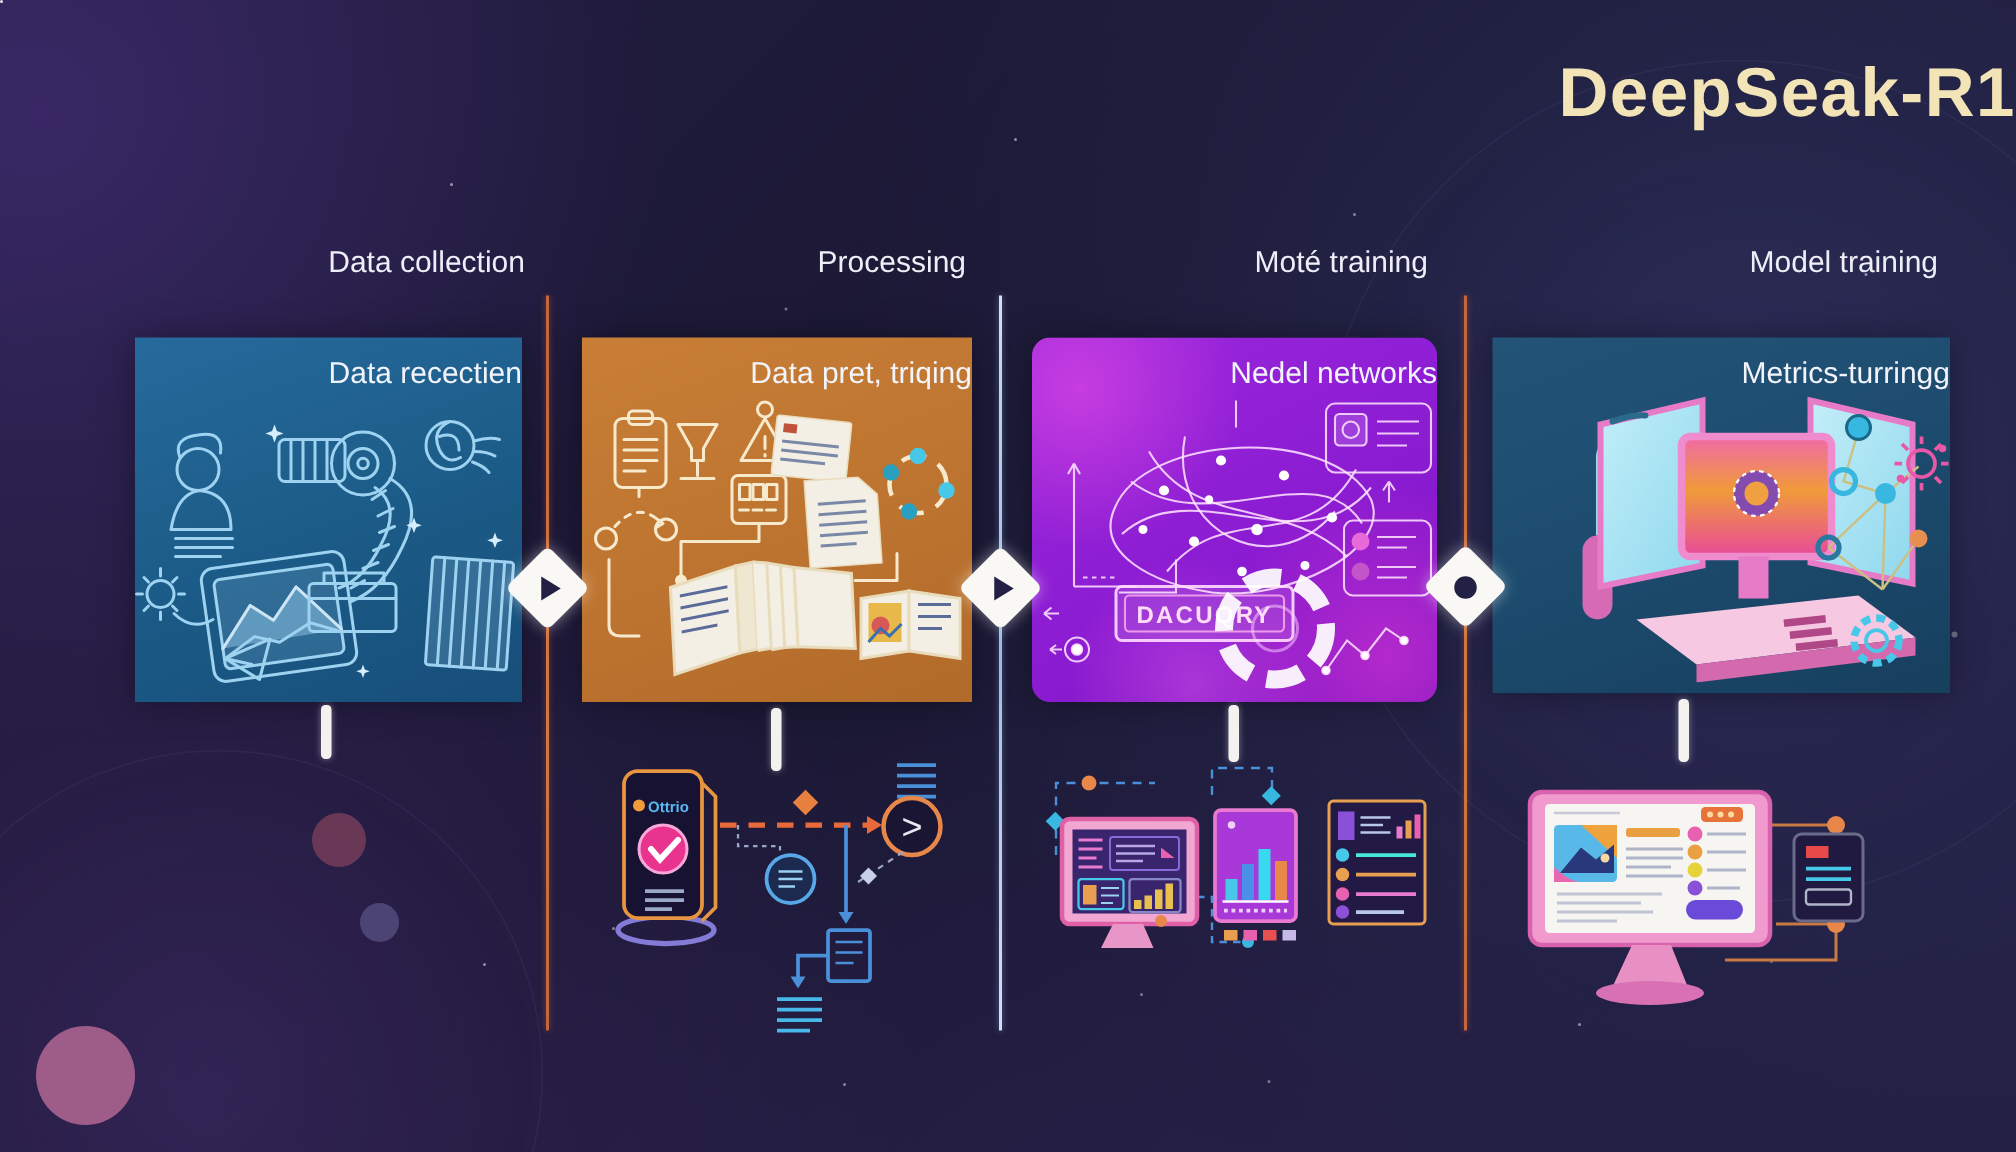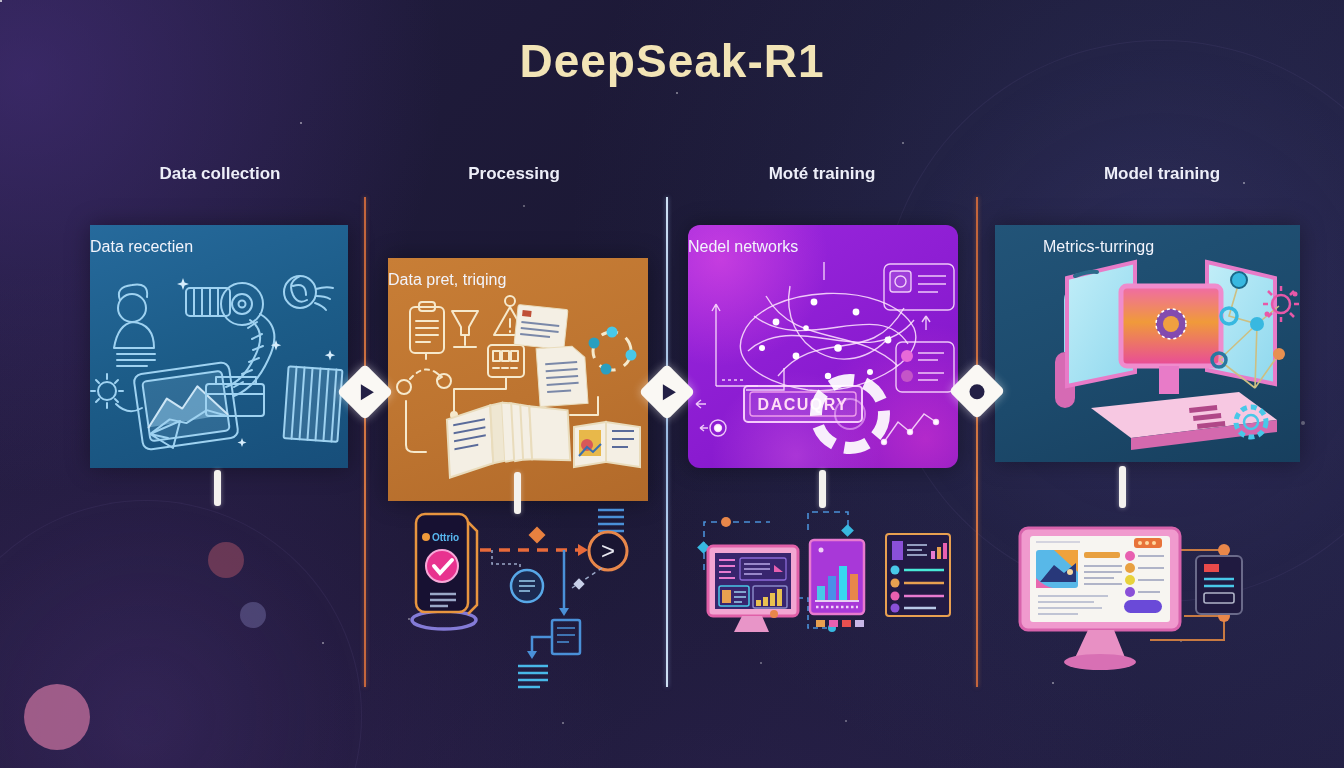--- a/index.html
+++ b/index.html
@@ -8,34 +8,34 @@
     font-family:"Liberation Sans",sans-serif;
     background:
       radial-gradient(circle at 86% 30%, rgba(62,74,132,.30), transparent 46%),
       radial-gradient(circle at 2% 10%, rgba(86,54,148,.45), transparent 28%),
       radial-gradient(circle at 10% 96%, rgba(74,44,116,.40), transparent 34%),
       radial-gradient(circle at 55% 120%, rgba(60,40,100,.30), transparent 40%),
       linear-gradient(135deg,#221d40 0%,#1b1834 45%,#232045 100%);
   }
   .abs{position:absolute;}
   .title{
-    position:absolute;top:34px;left:0;width:100%;text-align:center;
+    position:absolute;top:34px;left:0;width:100%;text-align:right;
     font-size:46px;font-weight:bold;color:#f2e4b6;letter-spacing:1px;margin:0;
   }
   .col-header{
-    position:absolute;top:164px;width:260px;text-align:center;
-    font-size:17px;color:#edeef8;font-weight:bold;
+    position:absolute;top:164px;width:260px;text-align:right;
+    font-size:20px;color:#edeef8;
   }
   .divider{position:absolute;top:197px;height:490px;width:2px;}
   .divider-orange{background:linear-gradient(#c4653c,#d97a45,#c4653c);box-shadow:0 0 4px rgba(220,120,70,.5);}
   .divider-blue{background:linear-gradient(#cfe0f4,#9fc0e8,#cfe0f4);box-shadow:0 0 4px rgba(160,190,240,.5);}
   .panel{position:absolute;top:225px;box-shadow:0 0 22px rgba(0,0,0,.35);}
-  .panel-title{padding-top:13px;text-align:left;font-size:16px;color:#f2f4fc;}
+  .panel-title{padding-top:13px;text-align:right;font-size:20px;color:#f2f4fc;}
   .panel1{left:90px;width:258px;height:243px;background:linear-gradient(160deg,#266a9c 0%,#1c5c88 50%,#174e7a 100%);}
-  .panel2{left:388px;width:260px;height:243px;background:linear-gradient(160deg,#c87e36 0%,#bd7430 55%,#b26a2a 100%);margin-top:33px;}
+  .panel2{left:388px;width:260px;height:243px;background:linear-gradient(160deg,#c87e36 0%,#bd7430 55%,#b26a2a 100%);}
   .panel3{left:688px;width:270px;height:243px;background:
       radial-gradient(circle at 12% 14%, rgba(255,90,230,.45), transparent 34%),
       radial-gradient(circle at 88% 88%, rgba(255,70,210,.40), transparent 36%),
       radial-gradient(circle at 40% 95%, rgba(255,120,240,.30), transparent 30%),
       linear-gradient(150deg,#9a27dd 0%,#8a1bd0 60%,#7d14c2 100%); border-radius: 12px;}
   .panel4{left:995px;width:257px;height:237px;background:linear-gradient(160deg,#225478 0%,#1c4a6c 55%,#173f5e 100%);padding-left:48px;}
   .stub{position:absolute;width:7px;border-radius:3px;background:#f4f2ee;box-shadow:0 0 5px rgba(255,255,255,.4);}
   .diamond{
     position:absolute;width:40px;height:40px;background:#faf8f4;border-radius:5px;
     transform:rotate(45deg);box-shadow:0 0 10px rgba(255,255,255,.45);

